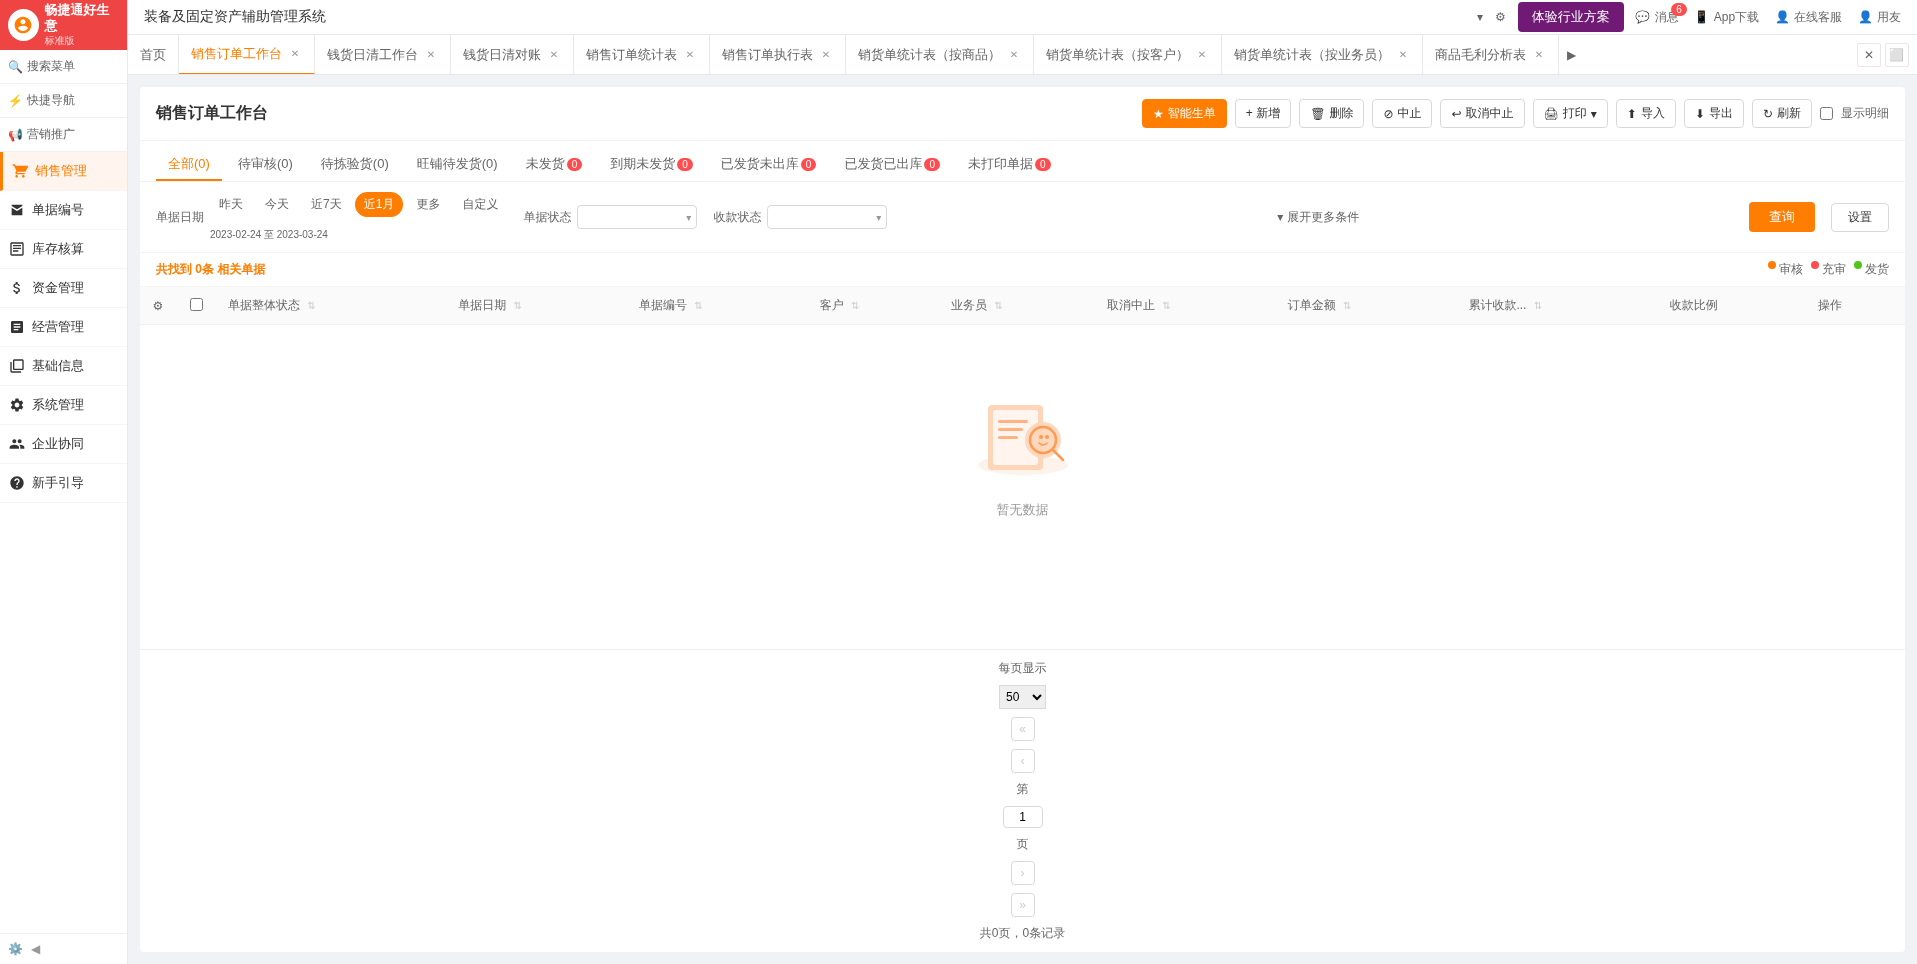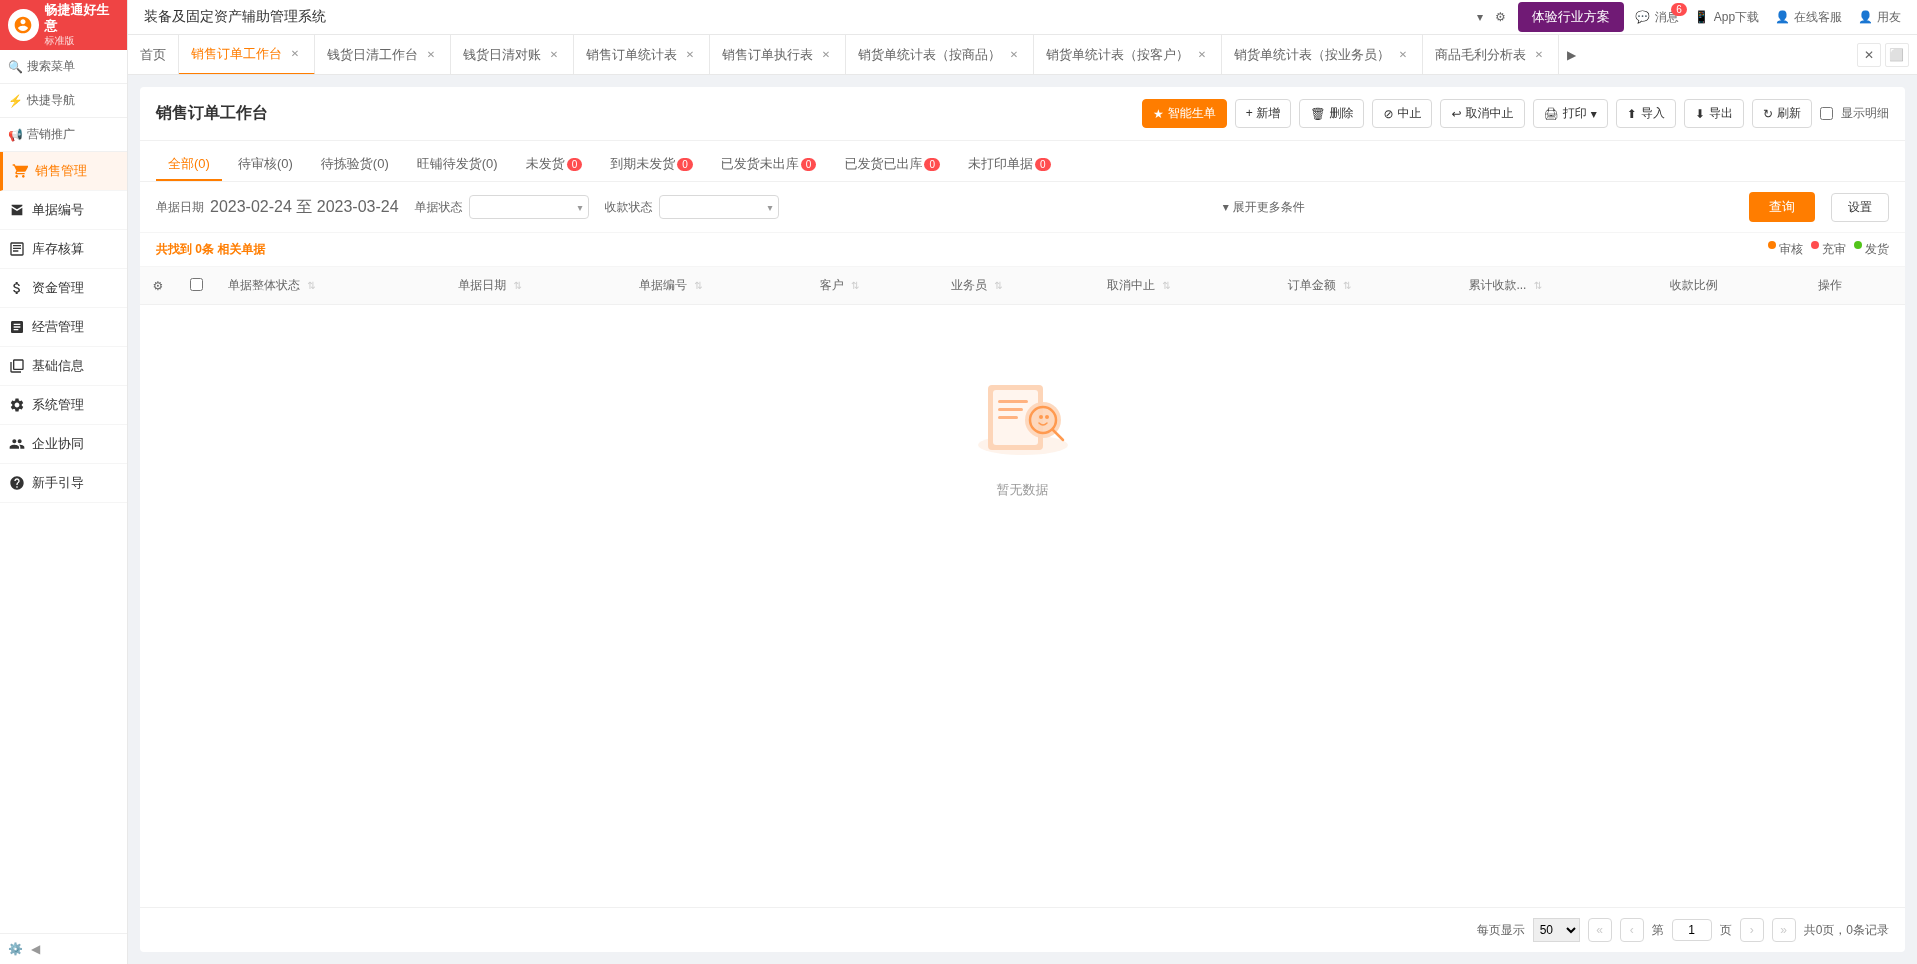--- a/index.html
+++ b/index.html
@@ -61,21 +61,21 @@
     .filter-tab.active { color: #ff7d00; border-bottom-color: #ff7d00; }
     .filter-tab .count-badge { background: #ff4d4f; color: #fff; border-radius: 8px; padding: 1px 5px; font-size: 10px; margin-left: 2px; }
 
     
     .filter-row { padding: 10px 16px; display: flex; align-items: center; gap: 16px; border-bottom: 1px solid #f5f5f5; flex-wrap: wrap; }
     .filter-group { display: flex; align-items: center; gap: 6px; }
     .filter-label { color: #666; font-size: 12px; white-space: nowrap; }
     .filter-date-btns { display: flex; gap: 4px; align-items: center; }
     .date-btn { padding: 3px 8px; border-radius: 4px; cursor: pointer; font-size: 12px; color: #666; border: 1px solid transparent; }
     .date-btn.active { background: #ff7d00; color: #fff; border-color: #ff7d00; border-radius: 12px; }
-    .filter-date-range { font-size: 16px; color: #666; margin-top: 0; }
+    .filter-date-range { font-size: 10px; color: #666; margin-top: 9px; }
     .filter-select { padding: 4px 24px 4px 8px; border: 1px solid #d9d9d9; border-radius: 4px; font-size: 12px; color: #333; background: #fff; appearance: none; cursor: pointer; min-width: 120px; }
     .filter-select-wrap { position: relative; }
     .filter-select-wrap::after { content: '▾'; position: absolute; right: 6px; top: 50%; transform: translateY(-50%); color: #999; pointer-events: none; font-size: 10px; }
     .expand-btn { display: flex; align-items: center; gap: 4px; cursor: pointer; color: #666; font-size: 12px; margin: 0 auto; }
     .query-btn { background: #ff7d00; color: #fff; border: none; padding: 6px 20px; border-radius: 4px; cursor: pointer; font-size: 13px; }
     .set-btn { background: #fff; color: #333; border: 1px solid #d9d9d9; padding: 5px 16px; border-radius: 4px; cursor: pointer; font-size: 12px; }
 
     
     .stats-row { padding: 8px 16px; display: flex; align-items: center; justify-content: space-between; border-bottom: 1px solid #f5f5f5; }
     .stats-text { font-size: 12px; color: #666; }
@@ -95,21 +95,21 @@
     th .sort-icon { color: #ccc; margin-left: 4px; font-size: 10px; }
     .col-check { width: 40px; text-align: center; }
     .col-settings { width: 36px; text-align: center; }
 
     
     .empty-state { flex: 1; display: flex; flex-direction: column; align-items: center; justify-content: center; padding: 60px 0; }
     .empty-icon { width: 120px; height: 100px; margin-bottom: 16px; }
     .empty-text { color: #999; font-size: 13px; }
 
     
-    .pagination { padding: 10px 16px; display: flex; align-items: center; justify-content: flex-end; gap: 8px; border-top: 1px solid #f0f0f0; }
+    .pagination { padding: 10px 16px; display: flex; align-items: center; justify-content: flex-end; gap: 8px; border-top: 1px solid #f0f0f0; flex-direction: column; }
     .page-size-label { color: #666; font-size: 12px; }
     .page-size-select { border: 1px solid #d9d9d9; border-radius: 0; padding: 3px 2px; font-size: 12px; }
     .page-nav-btn { width: 24px; height: 24px; display: flex; align-items: center; justify-content: center; border: 1px solid #d9d9d9; border-radius: 4px; cursor: pointer; color: #666; font-size: 12px; }
     .page-nav-btn.disabled { color: #ccc; cursor: not-allowed; }
     .page-info { font-size: 12px; color: #666; }
     .page-input { width: 40px; border: 1px solid #d9d9d9; border-radius: 4px; padding: 3px; text-align: center; font-size: 12px; }
 
     
     .table-wrap::-webkit-scrollbar { height: 8px; width: 6px; }
     .table-wrap::-webkit-scrollbar-track { background: #f5f5f5; }
@@ -377,20 +377,28 @@
           </div>
           <div class="filter-tab">
             <span>未打印单据</span><span class="count-badge">0</span>
           </div>
         </div>
 
         <div class="filter-row">
           <div class="filter-group">
             <span class="filter-label">单据日期</span>
             <div style="display:flex; flex-direction:column; gap:2px;">
+              <div class="filter-date-btns">
+                <span class="date-btn">昨天</span>
+                <span class="date-btn">今天</span>
+                <span class="date-btn">近7天</span>
+                <span class="date-btn active">近1月</span>
+                <span class="date-btn">更多</span>
+                <span class="date-btn">自定义</span>
+              </div>
               <div class="filter-date-range">2023-02-24 至 2023-03-24</div>
             </div>
           </div>
 
           <div class="filter-group">
             <span class="filter-label">单据状态</span>
             <div class="filter-select-wrap">
               <select class="filter-select">
                 <option></option>
               </select>

